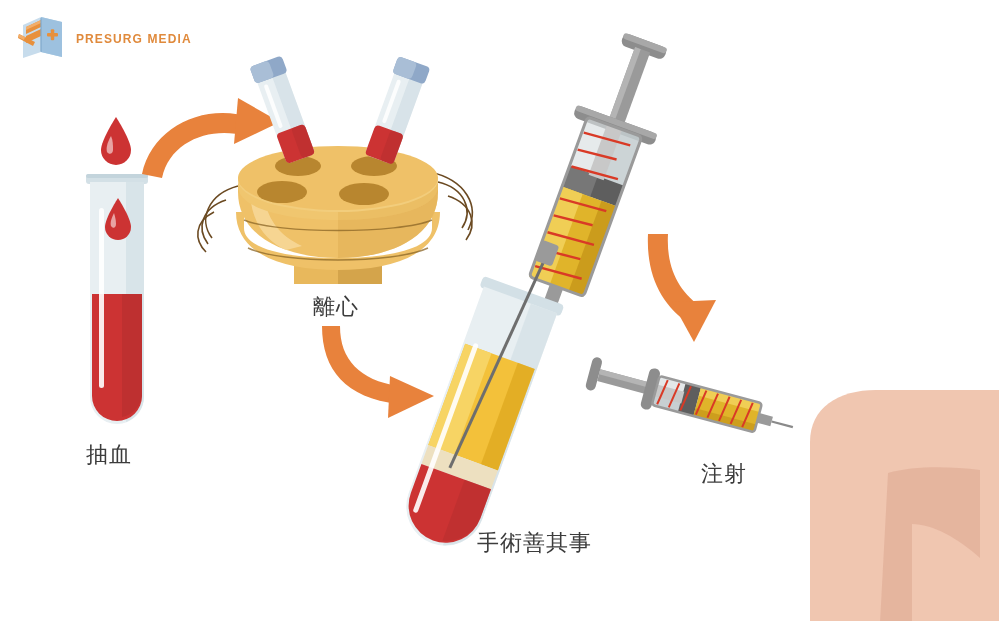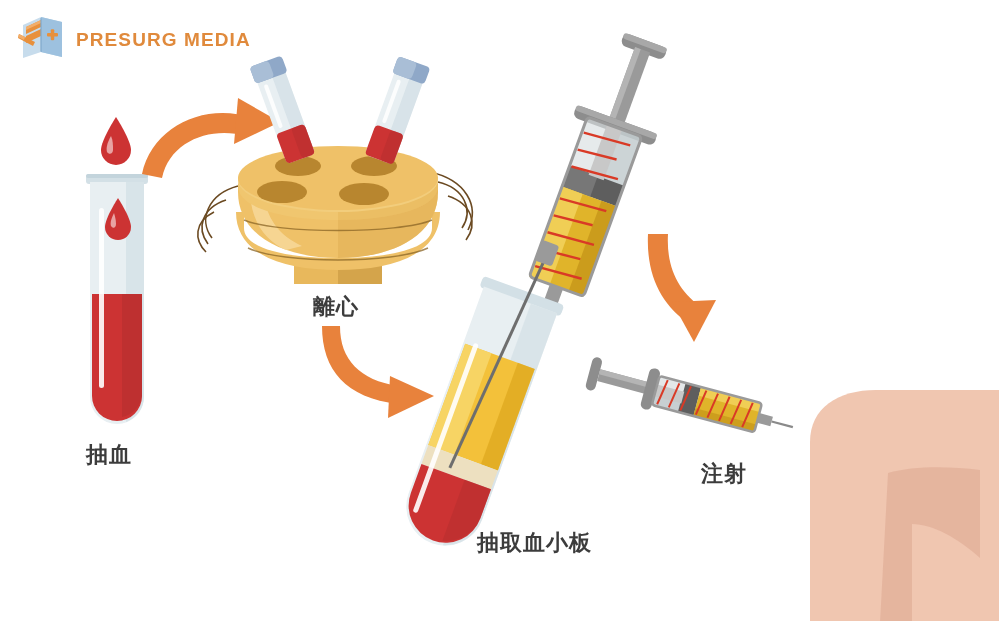--- a/index.html
+++ b/index.html
@@ -31,37 +31,36 @@
   .logo-mark { width: 48px; height: 50px; display: block; }
   .logo-text { display: flex; flex-direction: column; line-height: 1; }
   .logo-cn {
     font-size: 24px;
     font-weight: bold;
     color: #4a4a4a;
     letter-spacing: 1px;
     font-family: "DejaVu Sans", "Liberation Sans", sans-serif;
   }
   .logo-en {
-    font-size: 19px;
+    font-size: 12px;
     font-weight: bold;
     color: #E08A3C;
     letter-spacing: 1.1px;
     margin-top: 4px;
     font-family: "Liberation Sans", sans-serif;
   }
 
   
   .caption {
     position: absolute;
     font-size: 22px;
     color: #3c3c3c;
     white-space: nowrap;
     letter-spacing: 1px;
     font-family: "DejaVu Sans", "Liberation Sans", sans-serif;
-    font-weight: bold;
   }
 
   .art { position: absolute; }
   svg { display: block; overflow: visible; }
 </style>
 </head>
 <body>
 
 <div id="stage">
 
@@ -260,21 +259,21 @@
         <path d="M108 206 L136 206 L136 237 A37 37 0 0 1 108 271 Z" fill="#B32E2E" opacity="0.5"></path>
 
         <rect x="70" y="74" width="5" height="180" rx="2.5" fill="#ffffff" opacity="0.9"></rect>
 
         <line x1="108" y1="-30" x2="90" y2="200" stroke="#6E6E6E" stroke-width="3"></line>
 
         <rect x="99" y="-46" width="18" height="22" rx="3" fill="#9A9A9A"></rect>
       </g>
     </svg>
   </div>
-  <div class="caption" style="left:477px; top:528px;">抽取血小板</div>
+  <div class="caption" style="left:477px; top:528px;">手術善其事</div>
 
   <div class="art" style="left:640px; top:228px;">
     <svg width="110" height="120" viewBox="0 0 110 120">
       <path d="M8 6 C6 48 22 78 50 96 L62 80 C40 64 26 42 28 6 Z" fill="#E8823C"></path>
       <path d="M32 74 L76 72 L54 114 Z" fill="#E8823C"></path>
     </svg>
   </div>
 
   <div class="art" style="left:780px; top:378px;">
     <svg width="225" height="245" viewBox="0 0 225 245">

